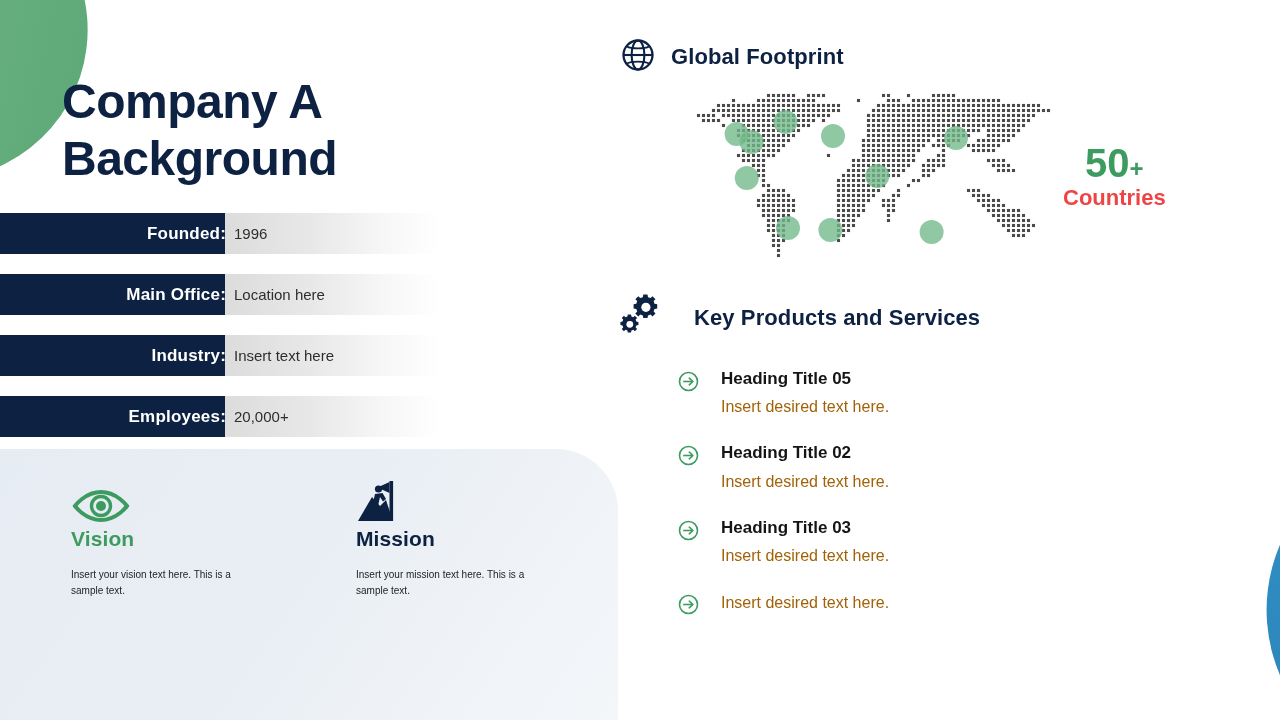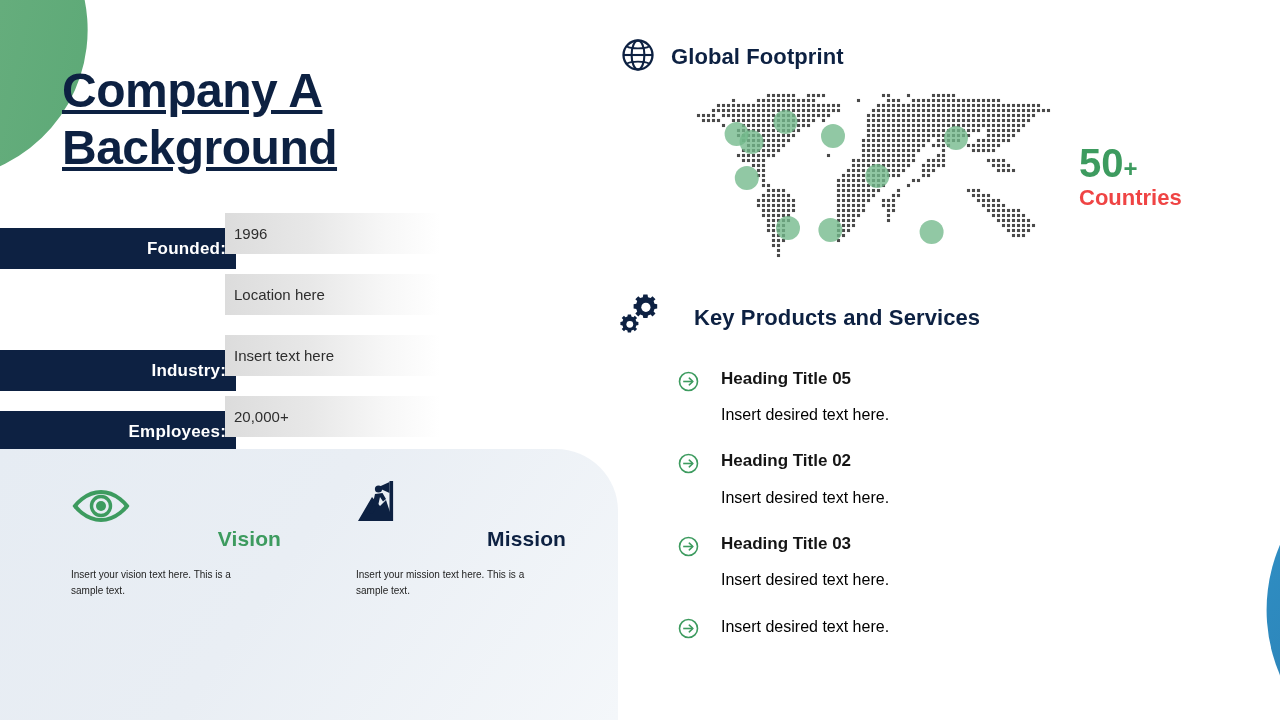--- a/index.html
+++ b/index.html
@@ -45,46 +45,44 @@
     width: 330px; height: 540px;
     border-radius: 170px 170px 0 0;
     background: linear-gradient(170deg, #2f8fc4 0%, #2a79ad 55%, #1f5c87 100%);
     transform: rotate(-38deg);
     transform-origin: 50% 0%;
   }
 
   
   .page-title {
     position: absolute;
-    left: 62px; top: 63px;
+    left: 62px; top: 74px;
     width: 480px;
     font-size: 48px;
     font-weight: bold;
     line-height: 1.18;
     letter-spacing: -0.5px;
     color: #0d2142;
     white-space: pre-line;
-    text-decoration: underline;
   }
 
   
   .info-table { position: absolute; left: 0; top: 213px; width: 440px; }
   .info-row { position: relative; height: 41px; margin-bottom: 20px; }
   .info-label {
     position: absolute; left: 0; top: 0;
     width: 236px; height: 41px;
     background: #0d2142;
     color: #ffffff;
     font-size: 17px;
     font-weight: bold;
     display: flex; align-items: center; justify-content: flex-end;
     padding-right: 10px;
     box-sizing: border-box;
     letter-spacing: .2px;
-    margin-top: 15px;
   }
   .info-value {
     position: absolute; left: 225px; top: 0;
     width: 215px; height: 41px;
     background: linear-gradient(to right, #dcdcdc 0%, #e8e8e8 40%, #f7f7f7 75%, #ffffff 100%);
     color: #2e2e2e;
     font-size: 15px;
     display: flex; align-items: center;
     padding-left: 9px;
     box-sizing: border-box;
@@ -96,21 +94,21 @@
     left: 0; top: 449px;
     width: 618px; height: 271px;
     background: linear-gradient(125deg, #e6ecf3 0%, #e9eef4 45%, #f4f7fa 100%);
     border-top-right-radius: 62px;
   }
   .vm-col { position: absolute; top: 34px; width: 210px; }
   .vm-col.vision  { left: 71px; }
   .vm-col.mission { left: 356px; }
   .vm-icon { height: 40px; margin-bottom: 4px; display: flex; align-items: flex-end; }
   .vm-heading {
-    font-size: 21px; font-weight: bold; margin-bottom: 16px; letter-spacing: .1px; text-align: right;
+    font-size: 21px; font-weight: bold; margin-bottom: 16px; letter-spacing: .1px;
   }
   .vm-heading.green { color: #3d9b5f; }
   .vm-heading.navy  { color: #0d2142; }
   .vm-text {
     font-size: 10px; line-height: 1.62; color: #232323; width: 180px;
   }
 
   
   .sec-head {
     position: absolute;
@@ -120,55 +118,56 @@
     font-size: 22px; font-weight: bold; color: #0d2142; letter-spacing: .1px;
   }
   #globalFootprintHead { left: 621px; top: 38px; }
   #keyProductsHead     { left: 618px; top: 294px; gap: 30px; }
 
   
   .map-wrap { position: absolute; left: 686px; top: 88px; width: 375px; height: 200px; }
   .map-wrap svg { display: block; width: 100%; height: 100%; }
 
   .stat {
-    position: absolute; left: 1063px; top: 143px; text-align: left; margin-left: 16px;
+    position: absolute; left: 1063px; top: 143px; text-align: center;
   }
   .stat-num {
     font-size: 40px; font-weight: bold; color: #3d9b5f; line-height: 1;
   }
   .stat-num .plus { font-size: 24px; }
   .stat-label {
     font-size: 22px; font-weight: bold; color: #ef4444; line-height: 1.15; margin-top: 2px;
   }
 
   
   .kp-list { position: absolute; left: 678px; top: 368px; width: 420px; }
   .kp-item { position: relative; padding-left: 43px; margin-bottom: 23px; }
   .kp-bullet { position: absolute; left: 0; top: 3px; }
   .kp-title { font-size: 17px; font-weight: bold; color: #151515; line-height: 1.25; }
-  .kp-desc  { font-size: 16px; color: #000000; line-height: 1.5; margin-top: 14px; }
+  .kp-desc  { font-size: 16px; color: #a16207; line-height: 1.5; margin-top: 6px; }
 </style>
 </head>
 <body>
 
 <div id="slide">
 
   <div class="deco deco-green-back"></div>
   <div class="deco deco-green-front"></div>
   <div class="deco deco-blue-back"></div>
 
   <div class="page-title">Company A
 Background</div>
 
   <div class="info-table">
     <div class="info-row">
       <div class="info-label">Founded:</div>
       <div class="info-value">1996</div>
     </div>
     <div class="info-row">
+      <div class="info-label">Main Office:</div>
       <div class="info-value">Location here</div>
     </div>
     <div class="info-row">
       <div class="info-label">Industry:</div>
       <div class="info-value">Insert text here</div>
     </div>
     <div class="info-row">
       <div class="info-label">Employees:</div>
       <div class="info-value">20,000+</div>
     </div>

